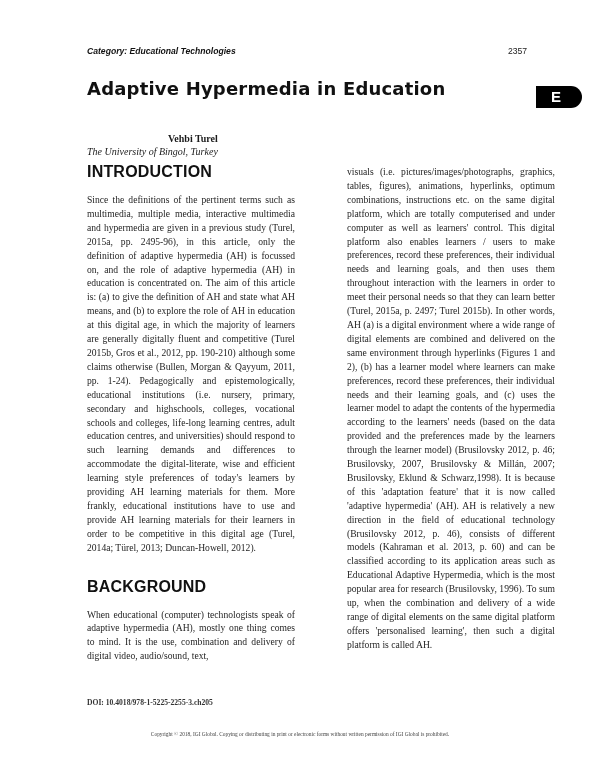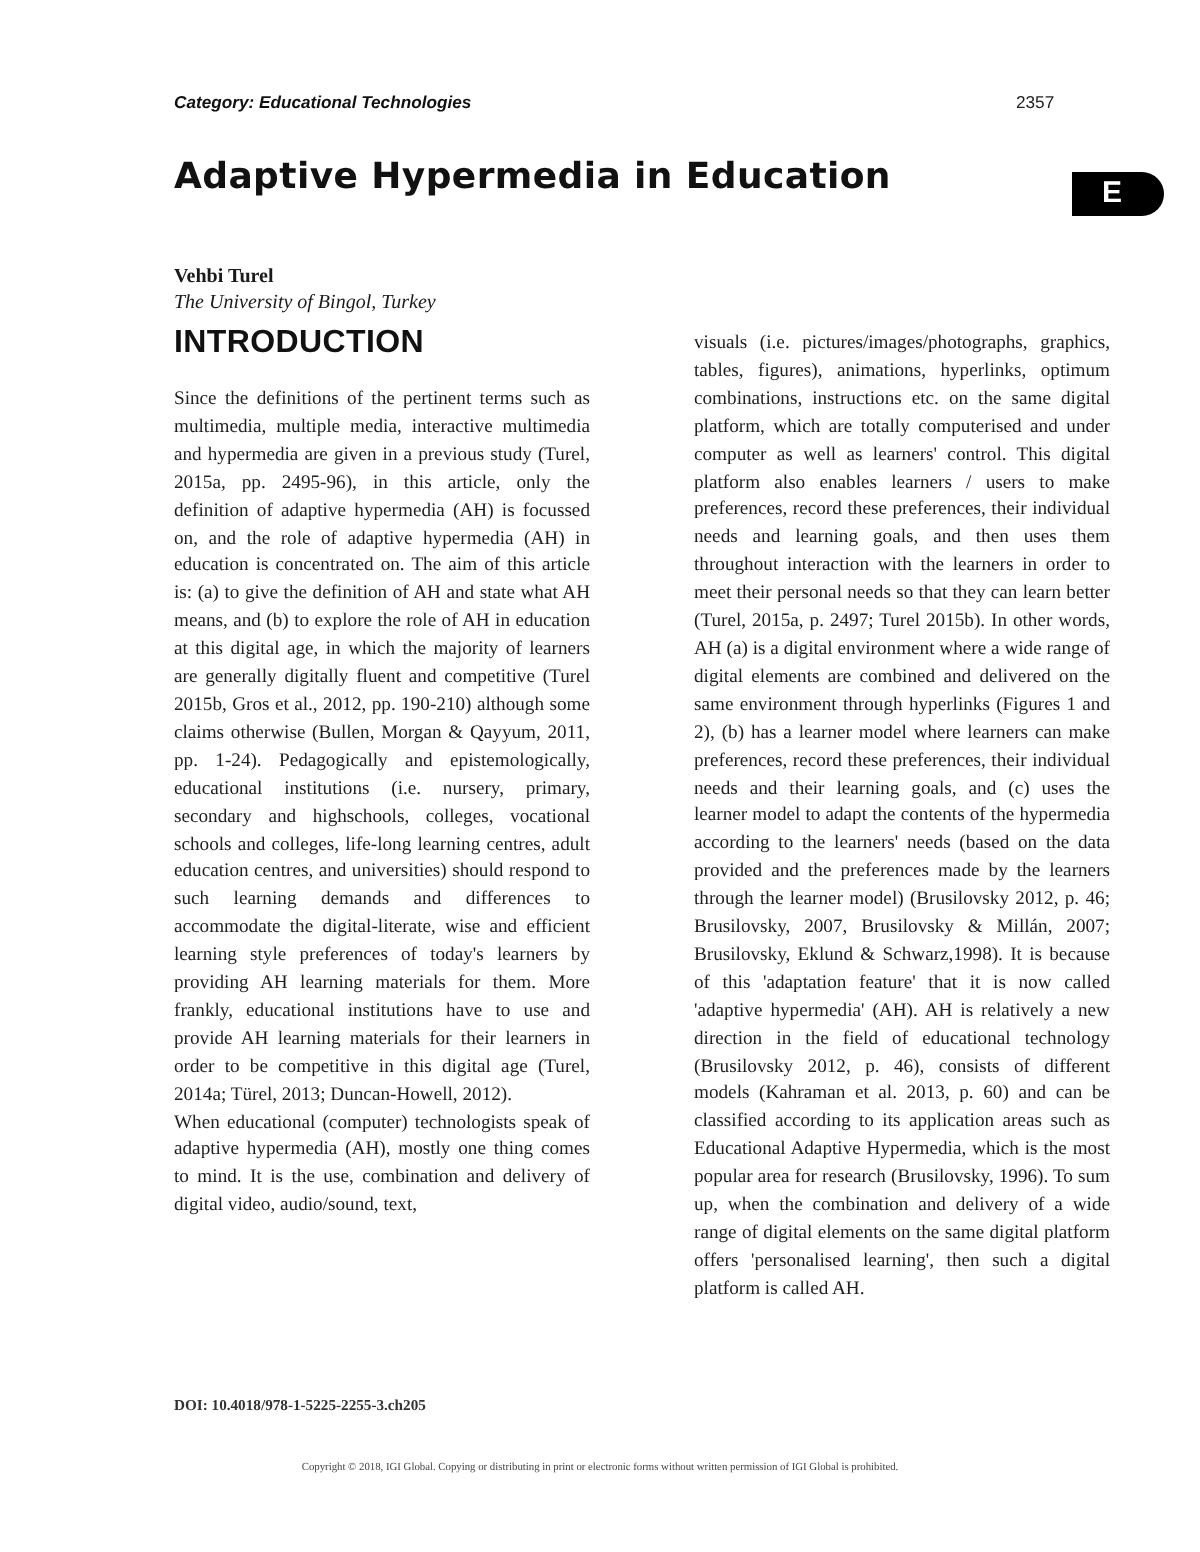--- a/index.html
+++ b/index.html
@@ -19,21 +19,21 @@
     letter-spacing: 0.2px; color: #111; margin: 0; white-space: nowrap;
   }
   .section-badge {
     position: absolute; left: 536px; top: 86px; width: 46px; height: 22px;
     background: #000; border-radius: 0 11px 11px 0;
     color: #fff; font-family: "Liberation Sans", sans-serif; font-weight: bold;
     font-size: 15px; line-height: 22px; text-align: center; box-sizing: border-box; padding-right: 6px;
   }
   .author {
     position: absolute; left: 87px; top: 132px;
-    font-family: "Liberation Serif", serif; font-size: 10px; line-height: 13px;
+    font-family: "Liberation Serif", serif; font-size: 10px; line-height: 13px; text-align: right;
   }
   .author .name { font-weight: bold; display: block; }
   .author .aff { font-style: italic; display: block; }
   .column {
     position: absolute; top: 165px; width: 208px;
     font-family: "Liberation Serif", serif; font-size: 9.6px; line-height: 13.9px;
     text-align: justify; hyphens: manual; color: #1e1e1e;
   }
   .col-left { left: 87px; }
   .col-right { left: 335px; margin-left: 12px; }
@@ -62,20 +62,21 @@
 <div class="section-badge">E</div>
 
 <div class="author">
   <span class="name">Vehbi Turel</span>
   <span class="aff">The University of Bingol, Turkey</span>
 </div>
 
 <div class="column col-left">
   <h2 class="heading">INTRODUCTION</h2>
   <p class="para">Since the definitions of the pertinent terms such as multimedia, multiple media, interactive multimedia and hypermedia are given in a previous study (Turel, 2015a, pp. 2495-96), in this article, only the definition of adaptive hypermedia (AH) is focussed on, and the role of adaptive hypermedia (AH) in education is concentrated on. The aim of this article is: (a) to give the definition of AH and state what AH means, and (b) to explore the role of AH in education at this digital age, in which the majority of learners are generally digitally fluent and competitive (Turel 2015b, Gros et al., 2012, pp. 190-210) although some claims otherwise (Bullen, Morgan &amp; Qayyum, 2011, pp. 1-24). Pedagogically and epistemologically, educational institutions (i.e. nursery, primary, secondary and highschools, colleges, vocational schools and colleges, life-long learning centres, adult education centres, and universities) should respond to such learning demands and differences to accommodate the digital-literate, wise and efficient learning style preferences of today's learners by providing AH learning materials for them. More frankly, educational institutions have to use and provide AH learning materials for their learners in order to be competitive in this digital age (Turel, 2014a; Türel, 2013; Duncan-Howell, 2012).</p>
+  <h2 class="heading gap-before-bg">BACKGROUND</h2>
   <p class="para">When educational (computer) technologists speak of adaptive hypermedia (AH), mostly one thing comes to mind. It is the use, combination and delivery of digital video, audio/sound, text,</p>
 </div>
 
 <div class="column col-right">
   <p class="para">visuals (i.e. pictures/images/photographs, graphics, tables, figures), animations, hyperlinks, optimum combinations, instructions etc. on the same digital platform, which are totally computerised and under computer as well as learners' control. This digital platform also enables learners / users to make preferences, record these preferences, their individual needs and learning goals, and then uses them throughout interaction with the learners in order to meet their personal needs so that they can learn better (Turel, 2015a, p. 2497; Turel 2015b). In other words, AH (a) is a digital environment where a wide range of digital elements are combined and delivered on the same environment through hyperlinks (Figures 1 and 2), (b) has a learner model where learners can make preferences, record these preferences, their individual needs and their learning goals, and (c) uses the learner model to adapt the contents of the hypermedia according to the learners' needs (based on the data provided and the preferences made by the learners through the learner model) (Brusilovsky 2012, p. 46; Brusilovsky, 2007, Brusilovsky &amp; Millán, 2007; Brusilovsky, Eklund &amp; Schwarz,1998). It is because of this 'adaptation feature' that it is now called 'adaptive hypermedia' (AH). AH is relatively a new direction in the field of educational technology (Brusilovsky 2012, p. 46), consists of different models (Kahraman et al. 2013, p. 60) and can be classified according to its application areas such as Educational Adaptive Hypermedia, which is the most popular area for research (Brusilovsky, 1996). To sum up, when the combination and delivery of a wide range of digital elements on the same digital platform offers 'personalised learning', then such a digital platform is called AH.</p>
 </div>
 
 <div class="doi">DOI: 10.4018/978-1-5225-2255-3.ch205</div>
 <div class="copyright">Copyright © 2018, IGI Global. Copying or distributing in print or electronic forms without written permission of IGI Global is prohibited.</div>
 

